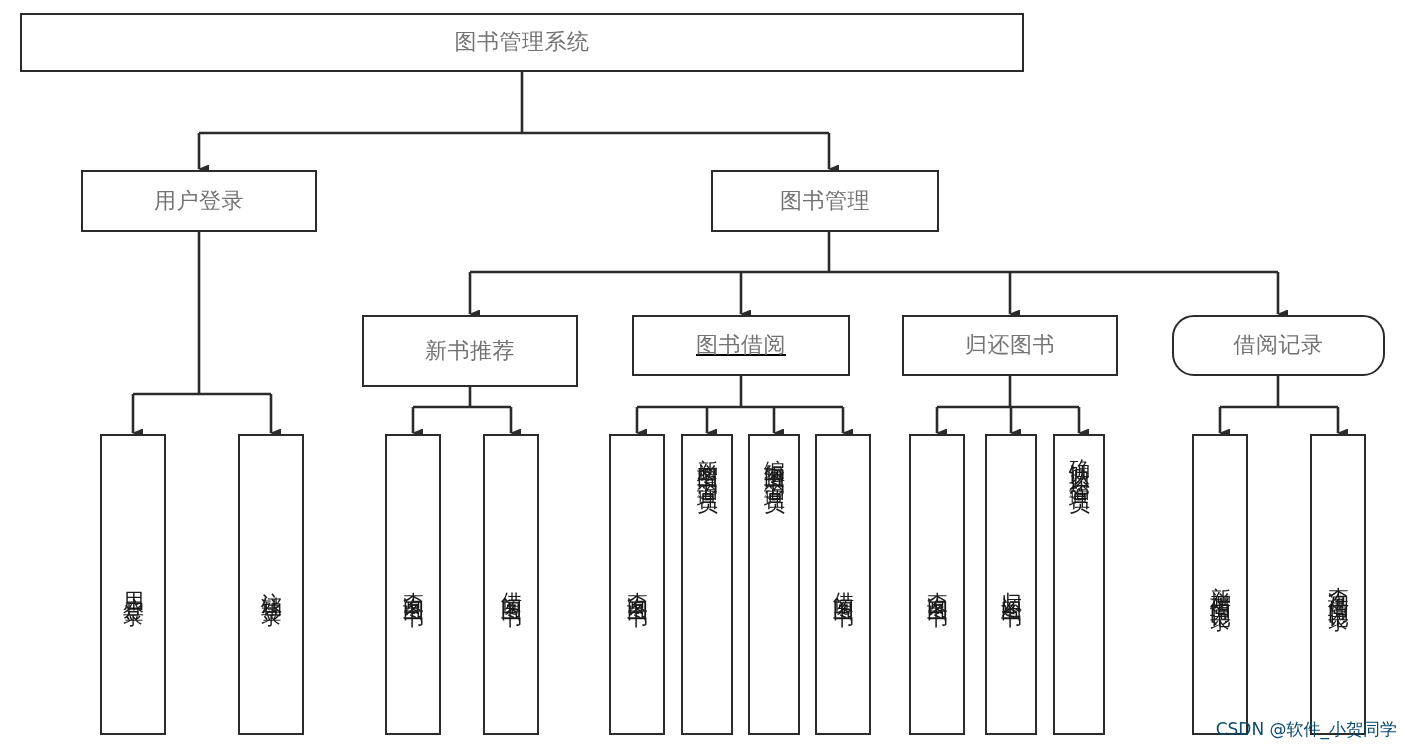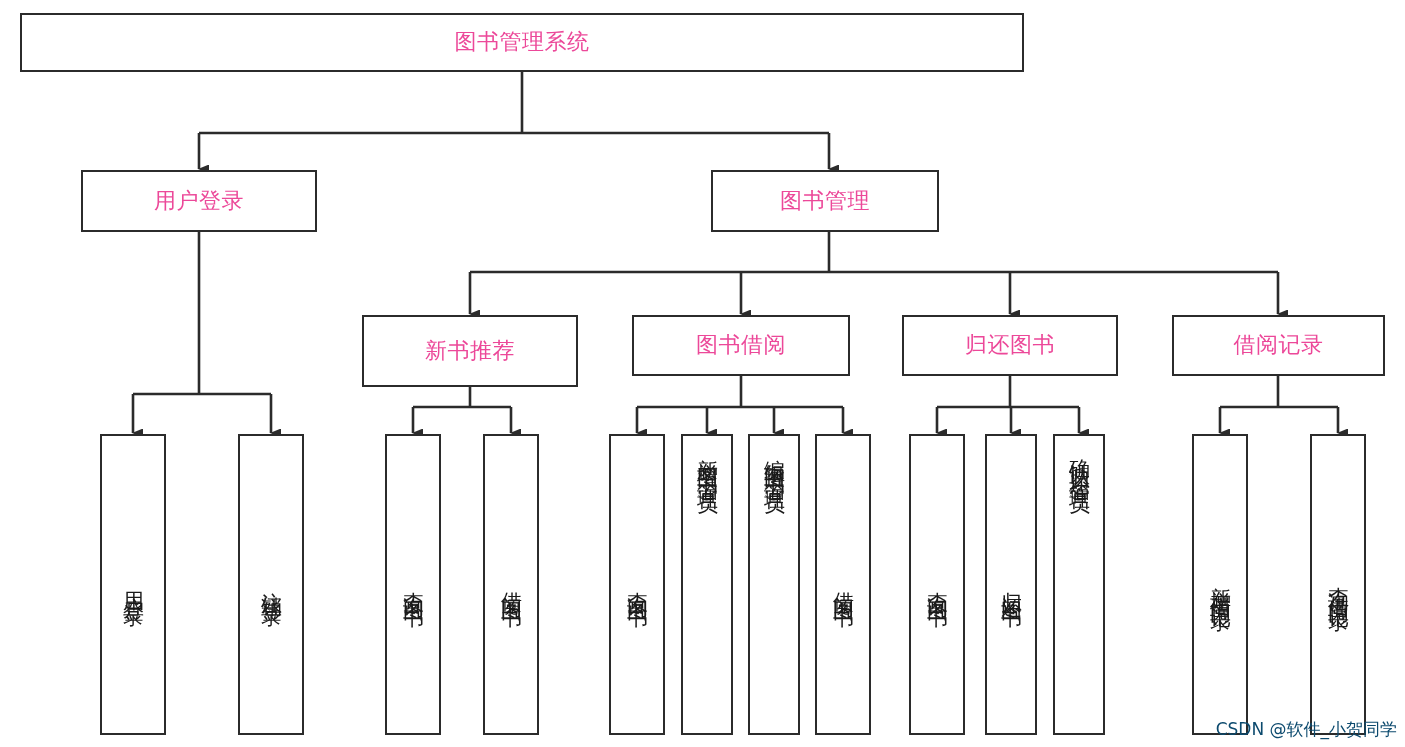--- a/index.html
+++ b/index.html
@@ -25,21 +25,21 @@
     position: absolute;
     box-sizing: border-box;
     background: #ffffff;
     border: 2px solid #2b2b2b;
     display: flex;
     align-items: center;
     justify-content: center;
   }
   .node-label-h {
     font-size: 22px;
-    color: #ec4899;
+    color: #737373;
     line-height: 1.1;
     letter-spacing: 0.5px;
     white-space: nowrap;
   }
   .node-label-v {
     font-size: 21px;
     color: #1a1a1a;
     writing-mode: vertical-rl;
     text-orientation: upright;
     letter-spacing: 5px;
@@ -129,27 +129,27 @@
       </div>
       <div class="node-box" style="left: 711px; top: 170px; width: 228px; height: 62px;">
         <span class="node-label-h">图书管理</span>
       </div>
     </div>
 
   <div id="level3-container">
       <div class="node-box" style="left: 362px; top: 315px; width: 216px; height: 72px;">
         <span class="node-label-h">新书推荐</span>
       </div>
-      <div class="node-box" style="left: 632px; top: 315px; width: 218px; height: 61px;">
+      <div class="node-box" style="left: 632px; top: 315px; width: 218px; height: 61px; text-decoration: underline;">
         <span class="node-label-h">图书借阅</span>
       </div>
       <div class="node-box" style="left: 902px; top: 315px; width: 216px; height: 61px;">
         <span class="node-label-h">归还图书</span>
       </div>
-      <div class="node-box" style="left: 1172px; top: 315px; width: 213px; height: 61px;">
+      <div class="node-box" style="left: 1172px; top: 315px; width: 213px; height: 61px; border-radius: 22px;">
         <span class="node-label-h">借阅记录</span>
       </div>
     </div>
 
   <div id="leaf-container">
       <div class="node-box leaf-box" style="left: 100px; top: 434px; width: 66px; height: 301px;">
         <span class="node-label-v">用户登录</span>
       </div>
       <div class="node-box leaf-box" style="left: 238px; top: 434px; width: 66px; height: 301px;">
         <span class="node-label-v">注销登录</span>

